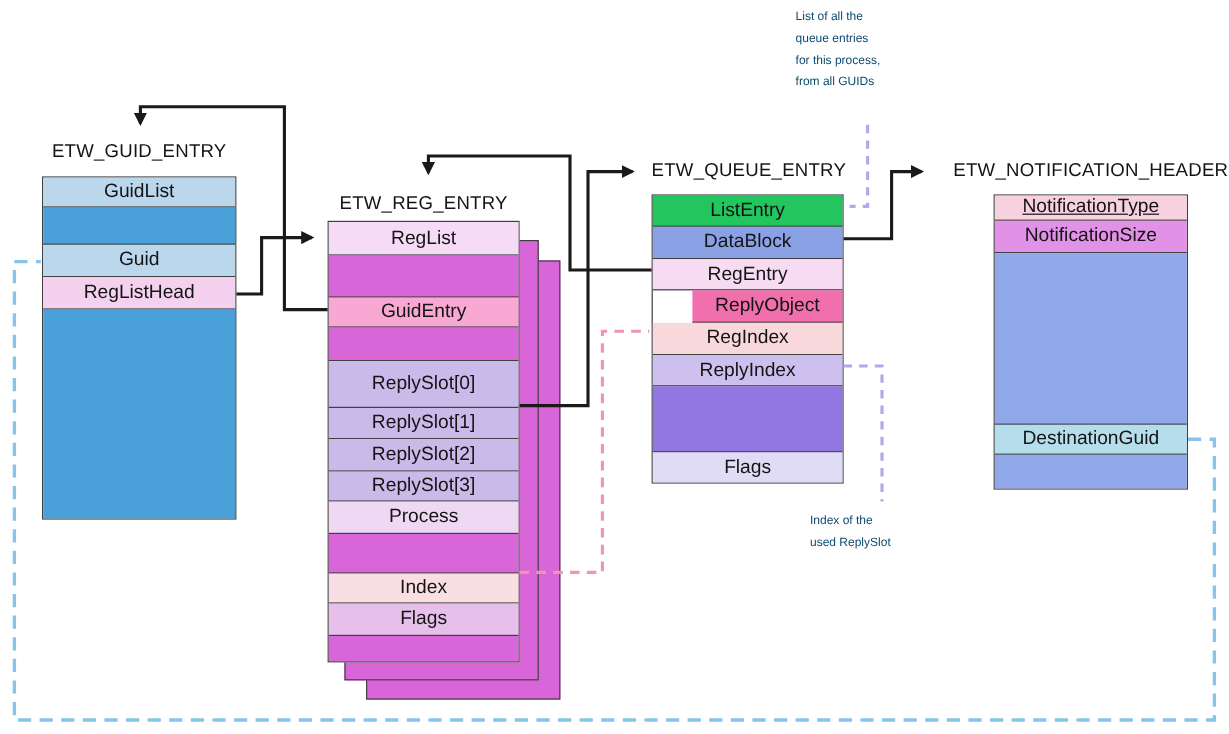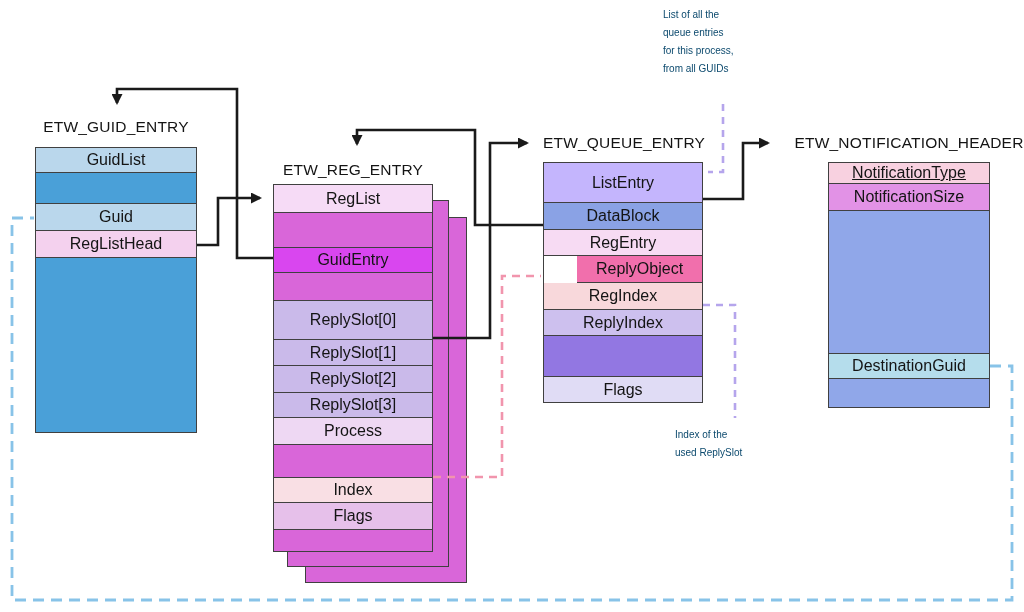--- a/index.html
+++ b/index.html
@@ -50,38 +50,38 @@
       <div class="row" style="height: 27px; background: rgb(244, 209, 238);">RegListHead</div>
       <div class="row" style="flex: 1 1 0%; background: rgb(74, 160, 216);"></div>
     </div>
   </div>
 
   <div class="struct">
     <div class="struct-title" style="left:273px;top:161px;width:160px;">ETW_REG_ENTRY</div>
     <div class="struct-box" style="left:273px;top:184px;width:160px;height:368px;">
       <div class="row" style="height: 28px; background: rgb(246, 219, 246);">RegList</div>
       <div class="row" style="height: 35px; background: rgb(217, 102, 217);"></div>
-      <div class="row" style="height: 25px; background: #d946ef;">GuidEntry</div>
+      <div class="row" style="height: 25px; background: #f9a8d4;">GuidEntry</div>
       <div class="row" style="height: 28px; background: rgb(217, 102, 217);"></div>
       <div class="row" style="height: 39px; background: rgb(202, 186, 234);">ReplySlot[0]</div>
       <div class="row" style="height: 26px; background: rgb(202, 186, 234);">ReplySlot[1]</div>
       <div class="row" style="height: 27px; background: rgb(202, 186, 234);">ReplySlot[2]</div>
       <div class="row" style="height: 25px; background: rgb(202, 186, 234);">ReplySlot[3]</div>
       <div class="row" style="height: 27px; background: rgb(238, 216, 243);">Process</div>
       <div class="row" style="height: 33px; background: rgb(217, 102, 217);"></div>
       <div class="row" style="height: 25px; background: rgb(249, 223, 228);">Index</div>
       <div class="row" style="height: 27px; background: rgb(230, 192, 234);">Flags</div>
       <div class="row" style="flex: 1 1 0%; background: rgb(217, 102, 217);"></div>
     </div>
   </div>
 
   <div class="struct">
     <div class="struct-title" style="left:543px;top:134px;width:160px;">ETW_QUEUE_ENTRY</div>
     <div class="struct-box" style="left:543px;top:162px;width:160px;height:241px;">
-      <div class="row" style="height: 40px; background: #c4b5fd;">ListEntry</div>
+      <div class="row" style="height: 26px; background: #22c55e;">ListEntry</div>
       <div class="row" style="height: 27px; background: rgb(138, 162, 229);">DataBlock</div>
       <div class="row" style="height: 26px; background: rgb(247, 219, 243);">RegEntry</div>
       <div class="row" style="height: 27px; background: rgb(241, 111, 172); margin-left: 33px;">ReplyObject</div>
       <div class="row" style="height: 27px; background: rgb(248, 216, 219);">RegIndex</div>
       <div class="row" style="height: 26px; background: rgb(205, 192, 238);">ReplyIndex</div>
       <div class="row" style="flex: 1 1 0%; background: rgb(146, 119, 226);"></div>
       <div class="row" style="height: 25px; background: rgb(224, 220, 245);">Flags</div>
     </div>
   </div>
 

